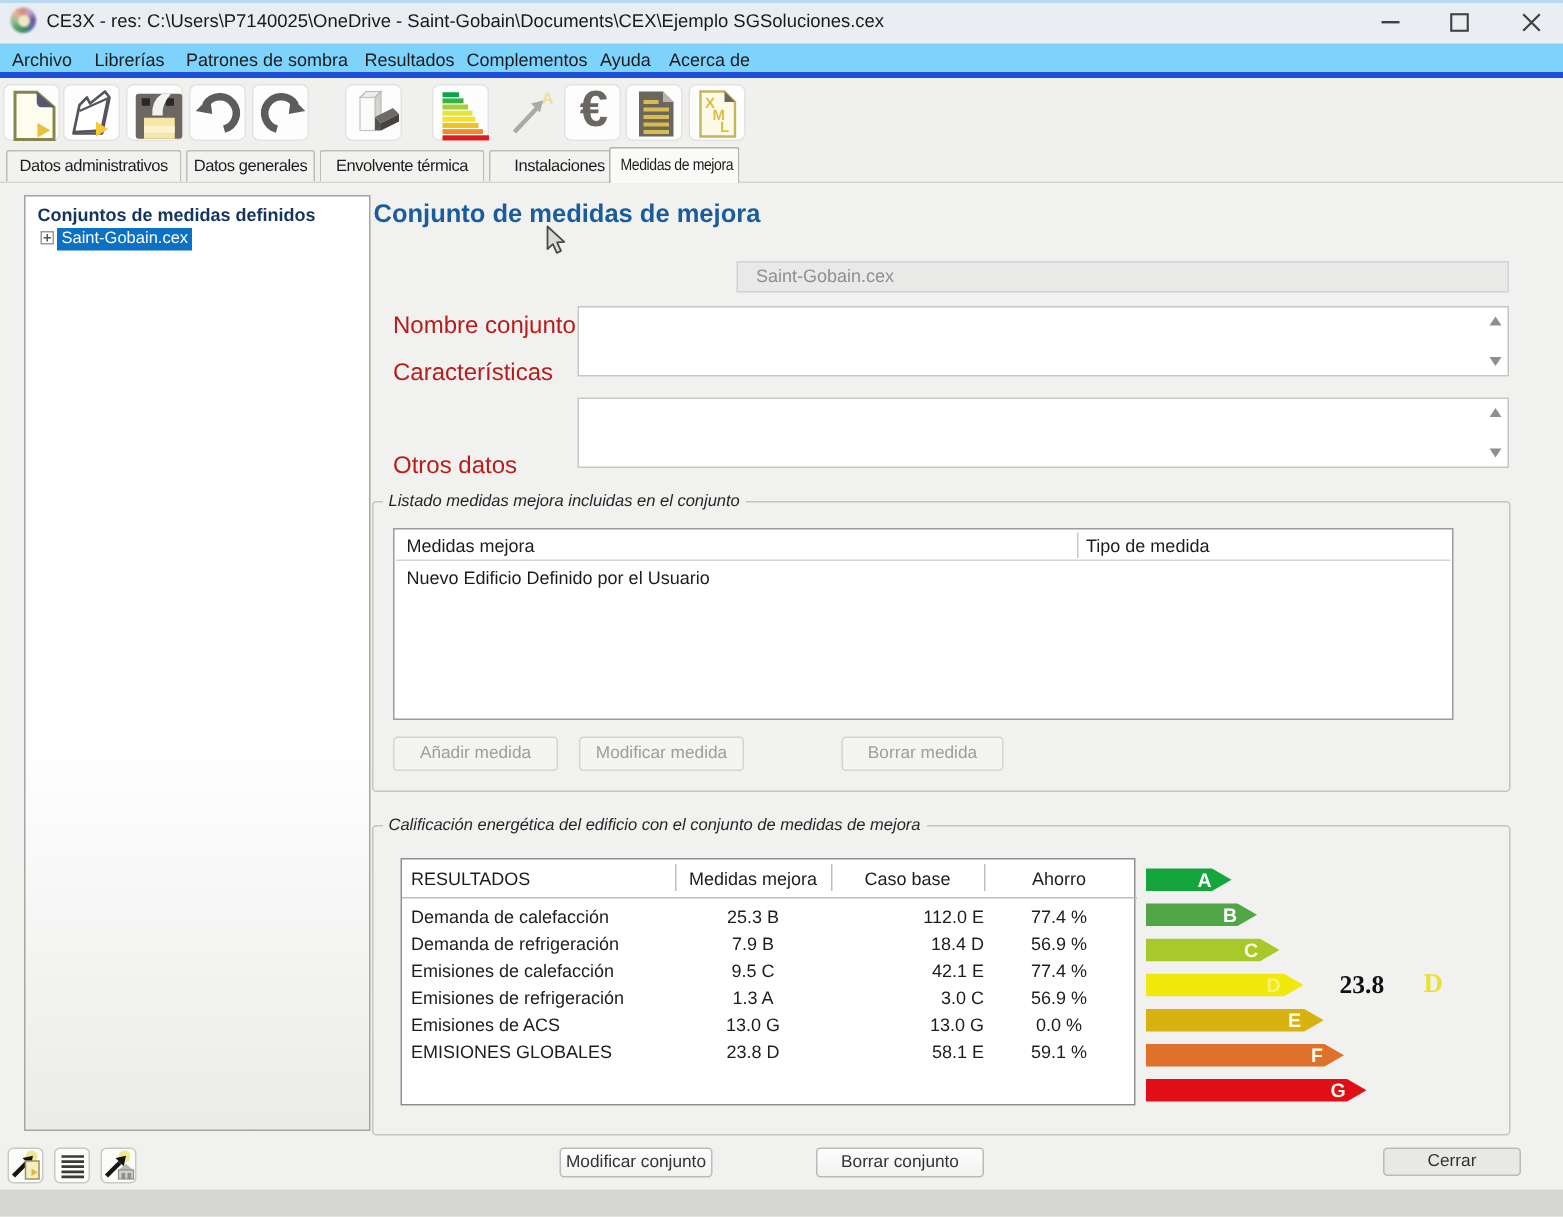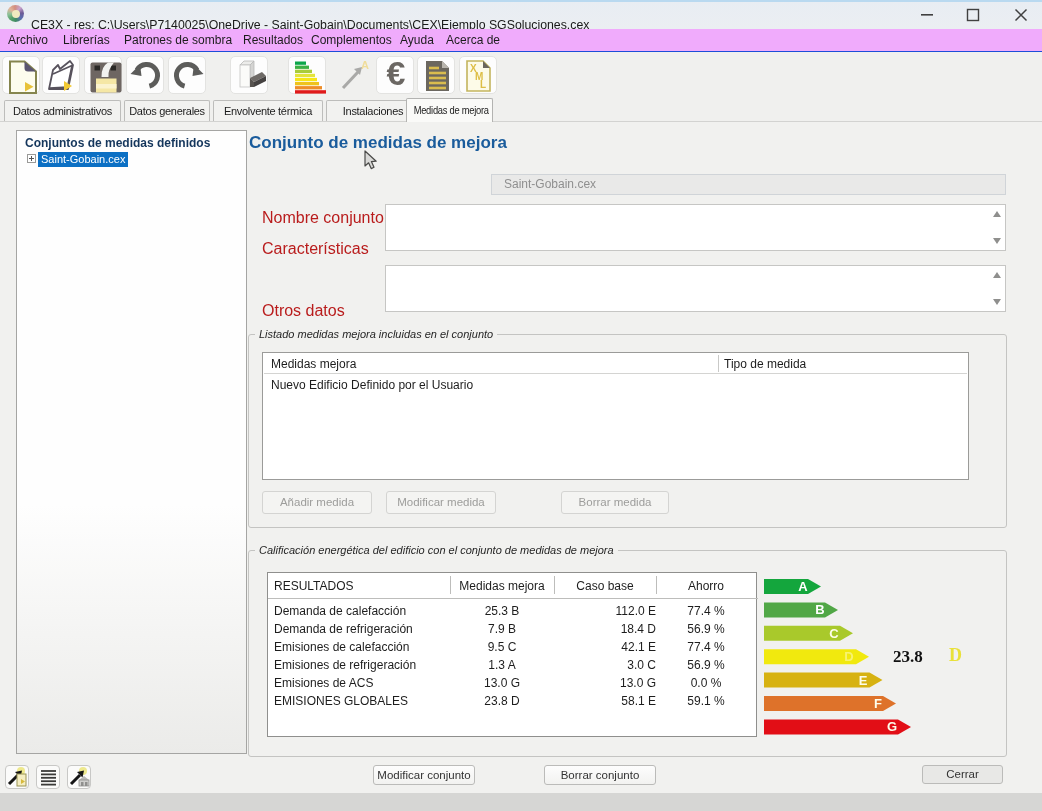--- a/index.html
+++ b/index.html
@@ -8,25 +8,25 @@
   .abs { position:absolute; }
   #win { position:absolute; left:0; top:0; width:1042px; height:793px; background:#f1f1ef; border-bottom:1px solid #c9c9c7; }
 
   
   #titlebar { position:absolute; left:0; top:0; width:1042px; height:29px;
     background:linear-gradient(#e8edf3,#ebeef2); }
   #titlebar .topline { position:absolute; top:0; left:0; width:1042px; height:2px; background:#b9d9f0; }
   #appicon { position:absolute; left:7px; top:5px; width:17px; height:17px; border-radius:50%; filter:blur(0.6px);
     background:conic-gradient(from 220deg, #55a06a, #8fc29a, #e2b49a, #d28d7e, #c8a2cc, #6d5a95, #5a6eb0, #3f8a63, #55a06a); }
   #appicon:after { content:""; position:absolute; left:4.5px; top:4.5px; width:8px; height:8px; border-radius:50%; background:#efe9c0; }
-  #title-text { position:absolute; left:31px; top:7px; font-size:12.3px; color:#191919; white-space:nowrap;margin-top:11px; }
+  #title-text { position:absolute; left:31px; top:7px; font-size:12.3px; color:#191919; white-space:nowrap; }
   .wctrl { position:absolute; top:0; height:29px; color:#404040; }
 
   
-  #menubar { position:absolute; left:0; top:29px; width:1042px; height:23px; background:#f0abfc; border-bottom:1px solid #1d4ed8; }
+  #menubar { position:absolute; left:0; top:29px; width:1042px; height:23px; background:#7dd3fc; border-bottom:4px solid #1d4ed8; }
   #menubar span { position:absolute; top:4px; font-size:12px; color:#1c1c1c; white-space:nowrap; }
 
   
   #toolbar { position:absolute; left:0; top:52px; width:1042px; height:46px; background:#f0f0ee; }
   .tbtn { position:absolute; top:4px; width:38px; height:38px; background:#fdfdfd; border:1px solid #e3e3e1; border-radius:5px; }
   .tbtn svg { position:absolute; left:0; top:0; }
 
   
   #tabs { position:absolute; left:0; top:98px; width:1042px; height:24px; background:#f0f0ee;padding-left:16px; }
   .tab { position:absolute; top:2px; height:21px; background:#f2f2f0; border:1px solid #bdbdbb; border-bottom:none;
@@ -343,15 +343,15 @@
           <polygon points="0,141.4 134,141.4 147,148.9 134,156.4 0,156.4" fill="#e20e16"></polygon>
             <text x="128" y="153.4" fill="#fdfdeb">G</text>
         </g>
       </svg>
     </div>
     <div class="abs" style="left:893px; top:525px; font-family:'Liberation Serif',serif; font-weight:bold; font-size:17px; color:#111;">23.8</div>
     <div class="abs" style="left:949px; top:523px; font-family:'Liberation Serif',serif; font-weight:bold; font-size:18px; color:#e9e139;">D</div>
 
     <div class="btn" style="left:373px; top:643px; width:102px; height:20px; line-height:18px;">Modificar conjunto</div>
     <div class="btn" style="left:544px; top:643px; width:112px; height:20px; line-height:18px;">Borrar conjunto</div>
-    <div class="btn" style="left:922px; top:643px; width:81px; height:19px; line-height:17px; background:#e8e8e6;">Cerrar</div>
+    <div class="btn" style="left:922px; top:643px; width:92px; height:19px; line-height:17px; background:#e8e8e6;">Cerrar</div>
   </div>
 </div>
 
 </body></html>

